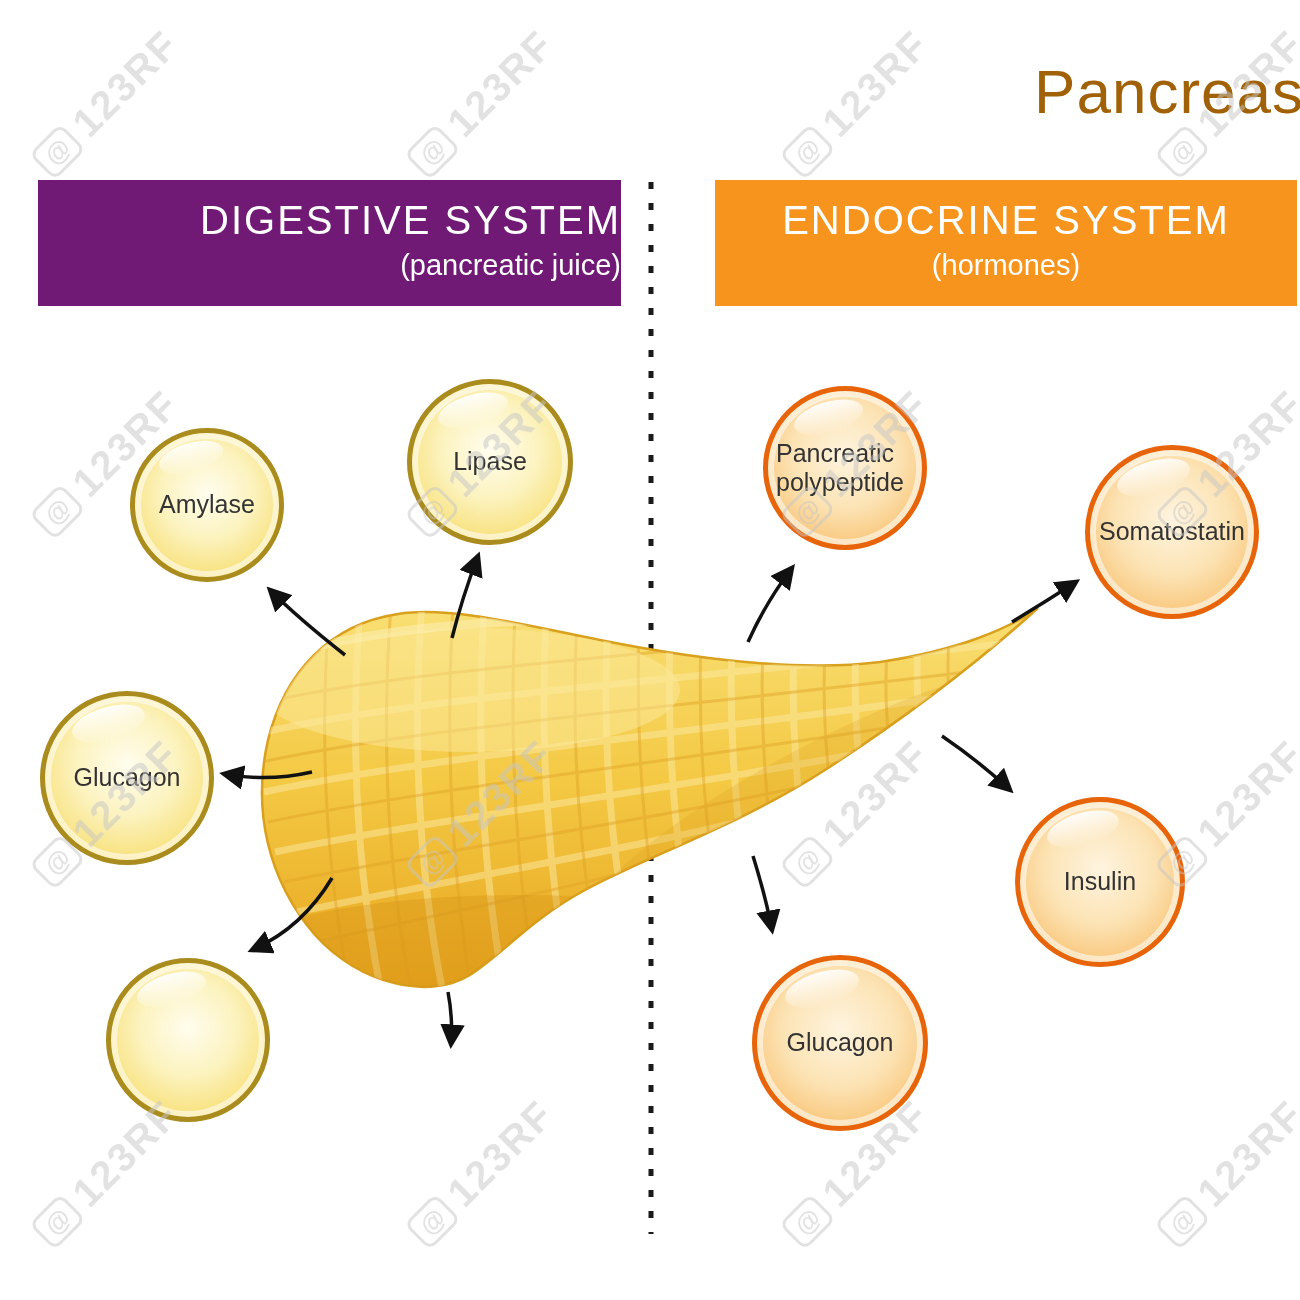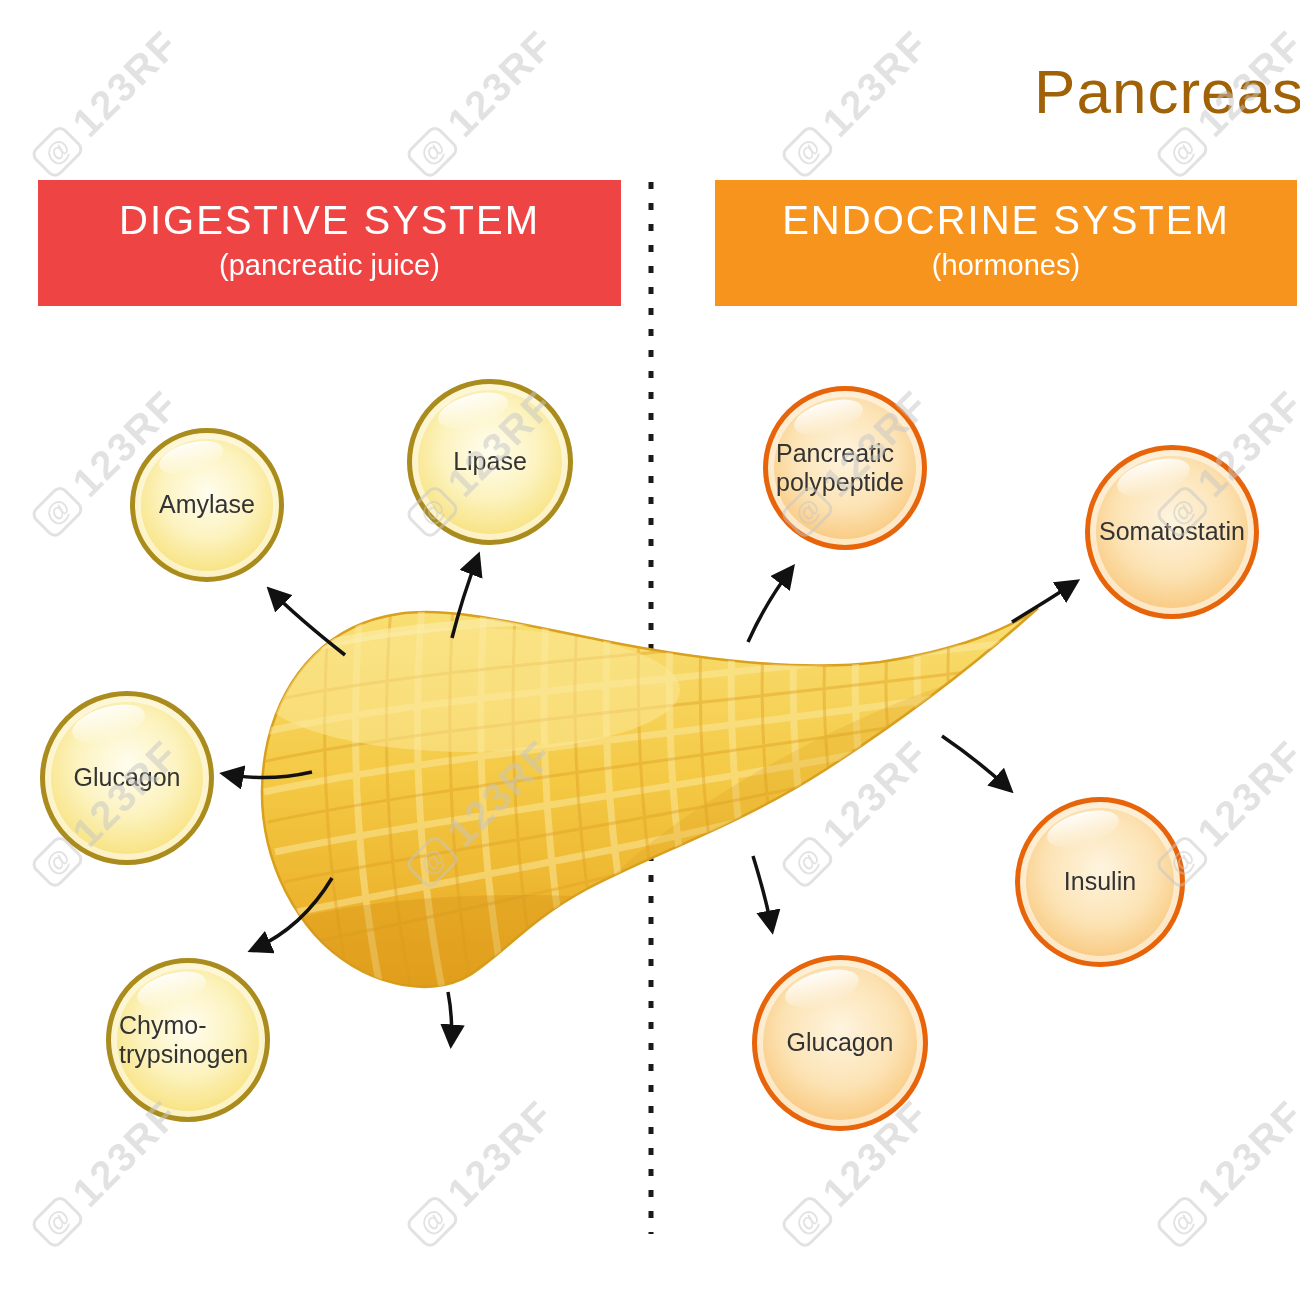--- a/index.html
+++ b/index.html
@@ -51,21 +51,21 @@
   .wm-at{font-size:25px;border:3px solid #c6c6c6;border-radius:9px;padding:1px 7px;}
   .wm-text{font-size:40px;letter-spacing:2px;}
 </style>
 </head>
 <body>
 
 <div class="canvas">
 
   <h1 class="page-title">Pancreas</h1>
 
-  <div class="bar bar-left" style="background: #ef4444;">
+  <div class="bar bar-left" style="background: #701a75; text-align: right;">
     <div class="bar-title">DIGESTIVE SYSTEM</div>
     <div class="bar-sub">(pancreatic juice)</div>
   </div>
 
   <div class="bar bar-right" style="background: rgb(247, 148, 30); margin-left: 34px;">
     <div class="bar-title">ENDOCRINE SYSTEM</div>
     <div class="bar-sub">(hormones)</div>
   </div>
 
   <svg class="art" viewBox="0 0 1300 1300">
@@ -143,21 +143,20 @@
   <div class="bubble yellow" style="left:407px;top:379px;width:166px;height:166px">
     <span class="gloss"></span>
     <span class="bubble-label">Lipase</span>
   </div>
   <div class="bubble yellow" style="left:40px;top:691px;width:174px;height:174px">
     <span class="gloss"></span>
     <span class="bubble-label">Glucagon</span>
   </div>
   <div class="bubble yellow" style="left:106px;top:958px;width:164px;height:164px">
     <span class="gloss"></span>
-    <span class="bubble-label">Chymo-trypsinogen</span>
   </div>
 
   <div class="bubble orange" style="left:763px;top:386px;width:164px;height:164px">
     <span class="gloss"></span>
     <span class="bubble-label">Pancreatic polypeptide</span>
   </div>
   <div class="bubble orange" style="left:1085px;top:445px;width:174px;height:174px">
     <span class="gloss"></span>
     <span class="bubble-label">Somatostatin</span>
   </div>

